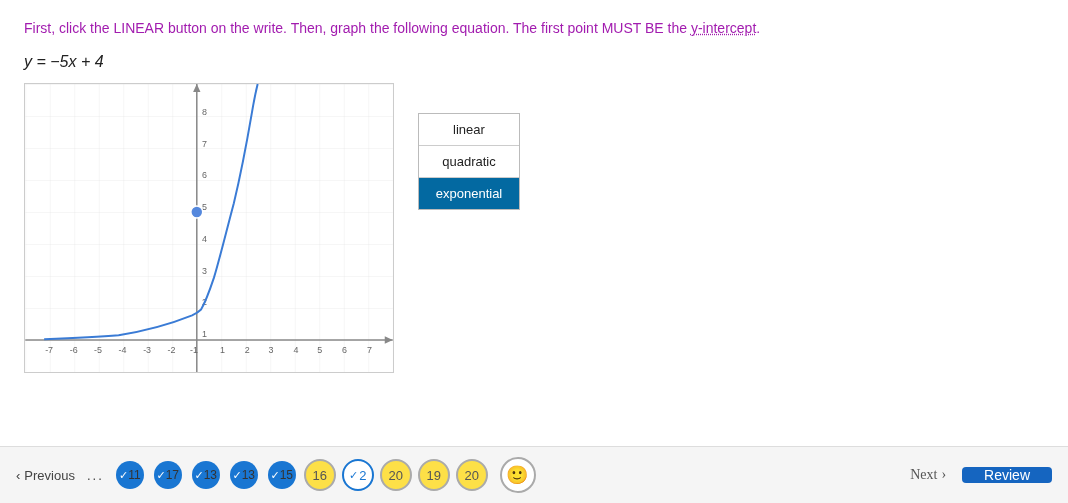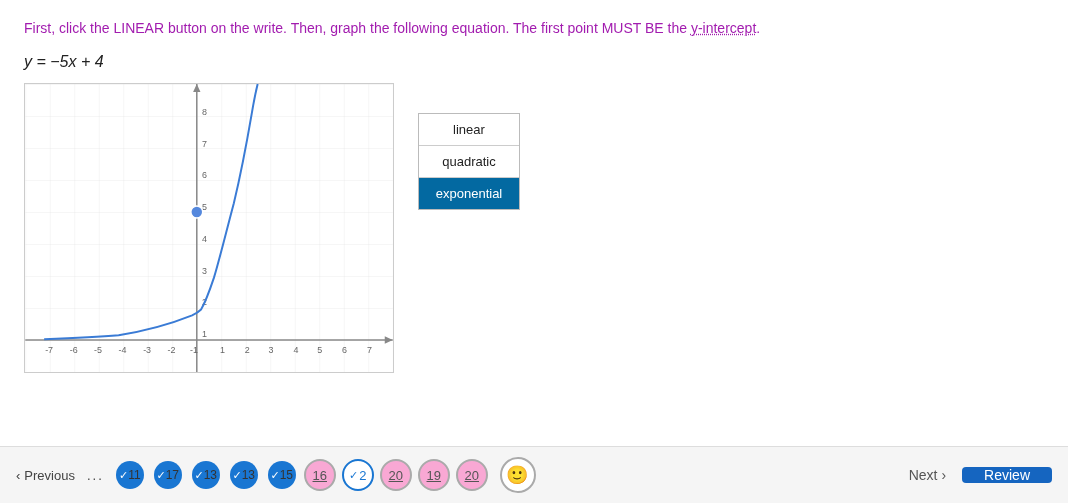--- a/index.html
+++ b/index.html
@@ -127,22 +127,21 @@
       height: 32px;
       border-radius: 50%;
       font-size: 13px;
       cursor: pointer;
       position: relative;
     }
 
     .page-item.outlined {
       border: 2px solid #aaa;
       color: #555;
-      background: #f9a8d4;
-      text-decoration: underline;
+      background: #fde047;
     }
 
     .page-item.checked-outline {
       border: 2px solid #1976d2;
       color: #1976d2;
       background: #fff;
       position: relative;
     }
 
     .page-item .number {
@@ -166,20 +165,21 @@
     .spacer { flex: 1; }
 
     .next-btn {
       font-size: 14px;
       color: #555;
       cursor: pointer;
       display: flex;
       align-items: flex-start;
       gap: 4px;
       margin-right: 10px;
+      font-family: Liberation Serif, serif;
     }
 
     .review-btn {
       background: #1565c0;
       color: #fff;
       border: none;
       border-radius: 4px;
       padding: 0 22px;
       font-size: 14px;
       cursor: pointer;

